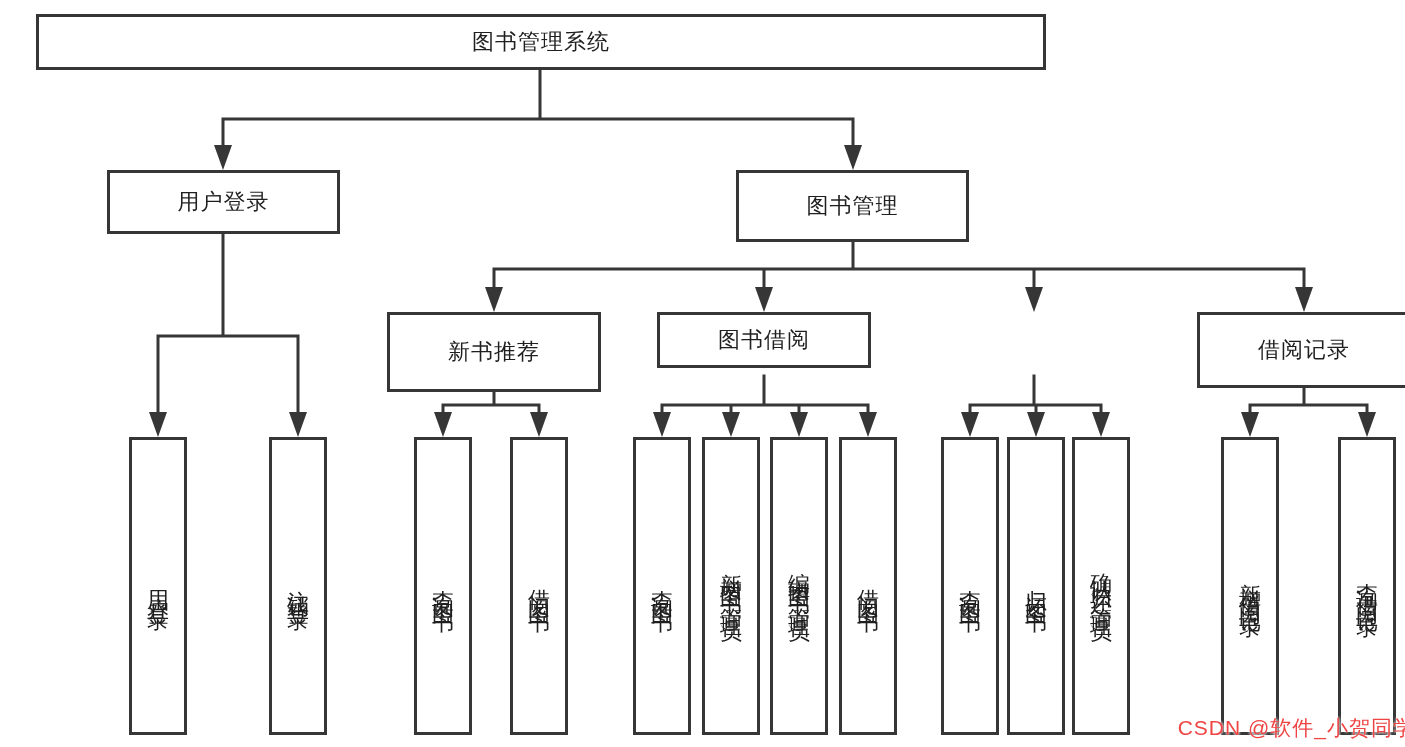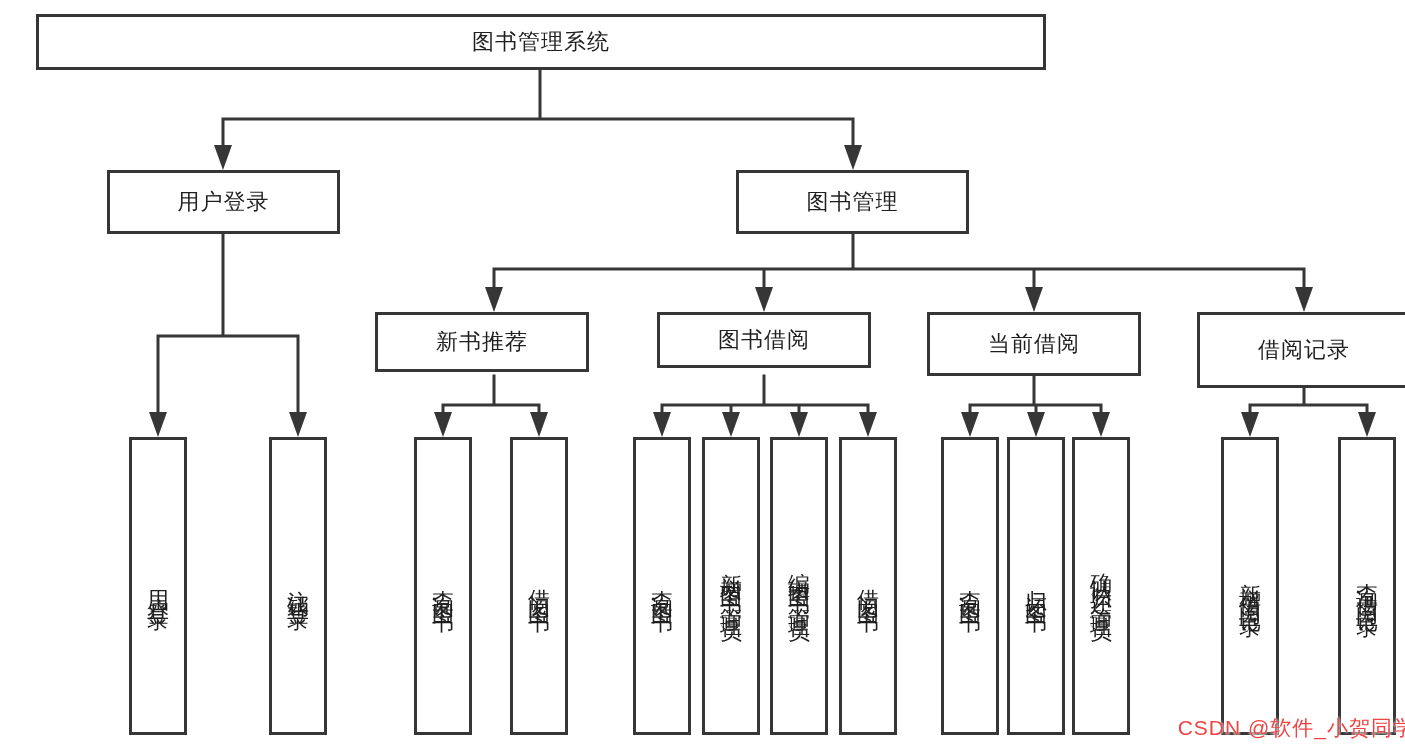--- a/index.html
+++ b/index.html
@@ -63,32 +63,29 @@
     </g>
   </svg>
 
   <div class="node" style="left:12px;top:14px;width:1010px;height:56px">
     <span class="hlabel">图书管理系统</span>
   </div>
 
   <div class="node" style="left:83px;top:170px;width:233px;height:64px">
     <span class="hlabel">用户登录</span>
   </div>
-  <div class="node" style="left:712px;top:170px;width:233px;height:64px">
+  <div class="node" style="left:712px;top:170px;width:233px;height:72px">
     <span class="hlabel">图书管理</span>
   </div>
 
-  <div class="node" style="left:351px;top:312px;width:214px;height:60px">
+  <div class="node" style="left:363px;top:312px;width:214px;height:80px">
     <span class="hlabel">新书推荐</span>
   </div>
   <div class="node" style="left:633px;top:312px;width:214px;height:56px">
     <span class="hlabel">图书借阅</span>
-  </div>
-  <div class="node" style="left:903px;top:312px;width:214px;height:64px">
-    <span class="hlabel">当前借阅</span>
   </div>
   <div class="node" style="left:1173px;top:312px;width:214px;height:76px">
     <span class="hlabel">借阅记录</span>
   </div>
 
   <div class="node vbox" style="left:105px;top:437px">
     <span class="vlabel">用户登录</span>
   </div>
   <div class="node vbox" style="left:245px;top:437px">
     <span class="vlabel">注销登录</span>

